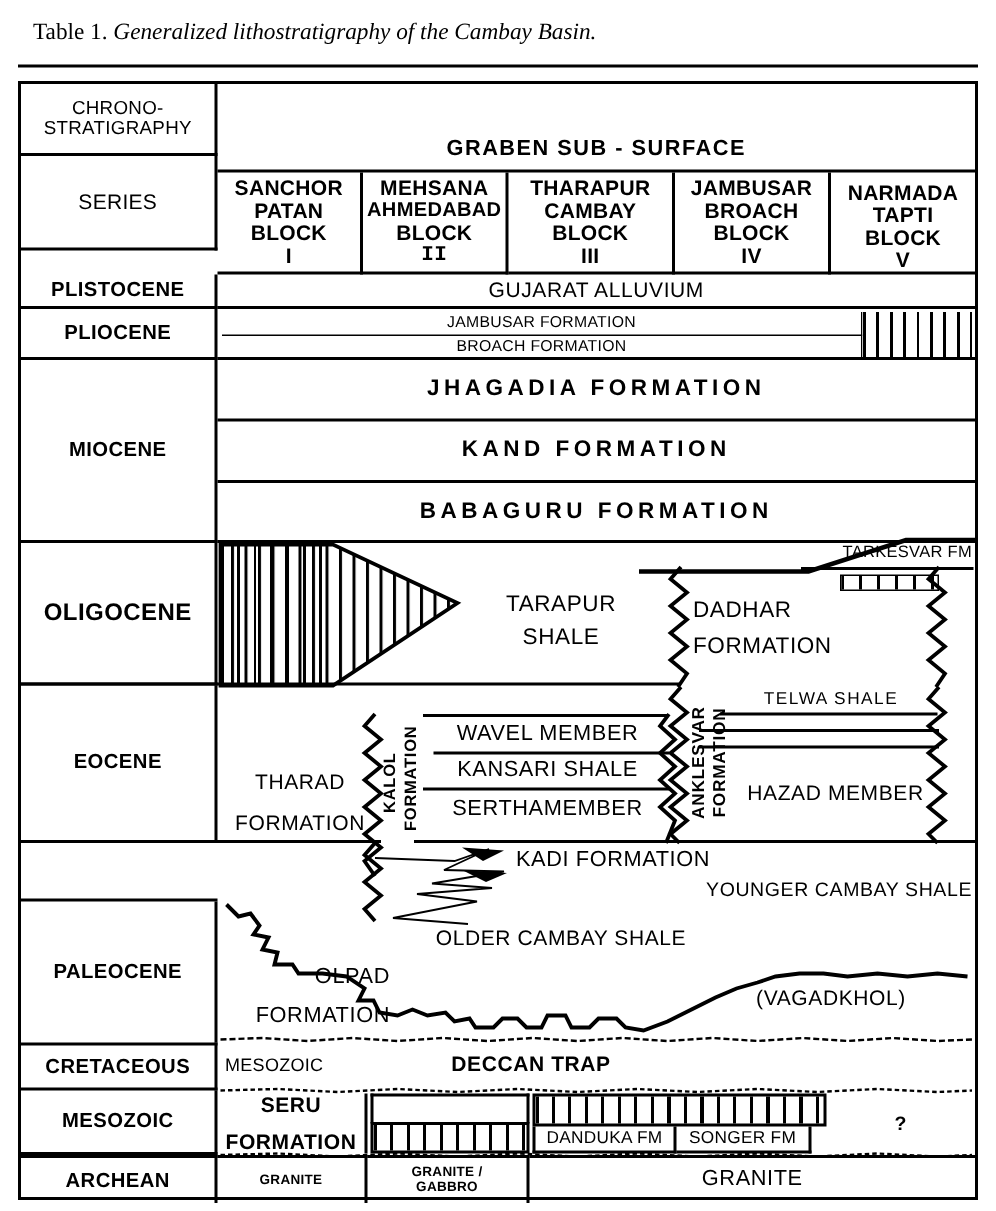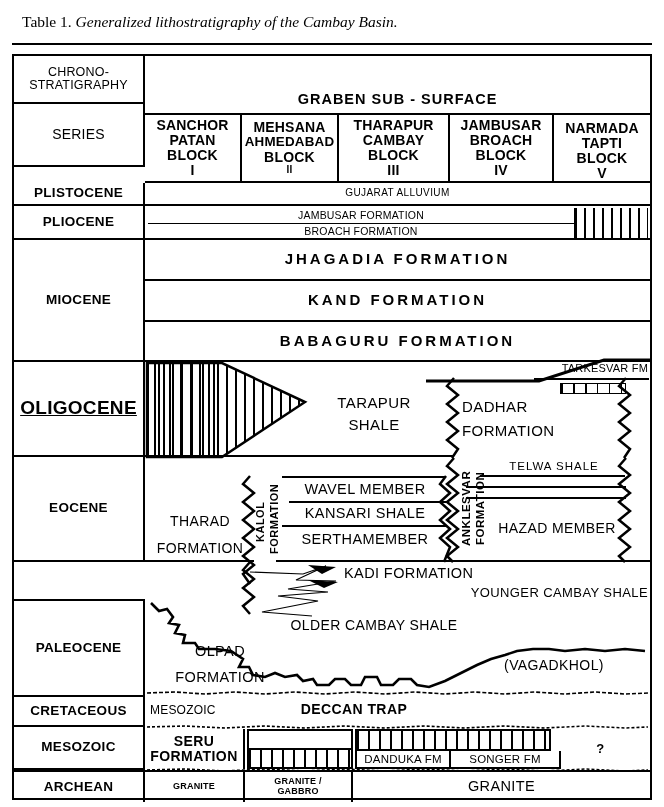--- a/index.html
+++ b/index.html
@@ -80,21 +80,21 @@
   <div class="cell br bb" style="left:131px;top:59px;width:97px;height:68px;flex-direction:column;">
     <span class="hdr" style="font-size:14px;">SANCHOR</span>
     <span class="hdr" style="font-size:14px;">PATAN</span>
     <span class="hdr" style="font-size:14px;">BLOCK</span>
     <span class="hdr" style="font-size:14px;">I</span>
   </div>
   <div class="cell br bb" style="left:228px;top:59px;width:97px;height:68px;flex-direction:column;">
     <span class="hdr" style="font-size:14px;">MEHSANA</span>
     <span class="hdr" style="font-size:13.4px;">AHMEDABAD</span>
     <span class="hdr" style="font-size:14px;">BLOCK</span>
-    <span class="hdr" style="font-size:10px;">II</span>
+    <span class="hdr" style="font-size:14px;font-family:Liberation Mono, monospace;">II</span>
   </div>
   <div class="cell br bb" style="left:325px;top:59px;width:111px;height:68px;flex-direction:column;">
     <span class="hdr" style="font-size:14px;">THARAPUR</span>
     <span class="hdr" style="font-size:14px;">CAMBAY</span>
     <span class="hdr" style="font-size:14px;">BLOCK</span>
     <span class="hdr" style="font-size:14px;">III</span>
   </div>
   <div class="cell br bb" style="left:436px;top:59px;width:104px;height:68px;flex-direction:column;">
     <span class="hdr" style="font-size:14px;">JAMBUSAR</span>
     <span class="hdr" style="font-size:14px;">BROACH</span>
@@ -105,21 +105,21 @@
     <span class="hdr" style="font-size:14px;">NARMADA</span>
     <span class="hdr" style="font-size:14px;">TAPTI</span>
     <span class="hdr" style="font-size:14px;">BLOCK</span>
     <span class="hdr" style="font-size:14px;">V</span>
   </div>
 
   <div class="cell br bb" style="left:0;top:127px;width:131px;height:23px;">
     <span class="lbl-b" style="font-size:13.5px;">PLISTOCENE</span>
   </div>
   <div class="cell bb" style="left:131px;top:127px;width:505px;height:23px;">
-    <span class="reg" style="font-size:10px;">GUJARAT   ALLUVIUM</span>
+    <span class="reg" style="font-size:14px;">GUJARAT   ALLUVIUM</span>
   </div>
 
   <div class="cell br bb" style="left:0;top:150px;width:131px;height:34px;">
     <span class="lbl-b" style="font-size:13.5px;">PLIOCENE</span>
   </div>
 
   <div class="cell bb br thin" style="left:134px;top:152px;width:427px;height:16px;border-bottom:1px solid #000;border-right:1px solid #000;text-align:center;">
     <span class="sm">JAMBUSAR   FORMATION</span>
   </div>
 
@@ -137,21 +137,21 @@
     <span class="spaced">JHAGADIA  FORMATION</span>
   </div>
   <div class="cell bb" style="left:131px;top:225px;width:505px;height:41px;">
     <span class="spaced">KAND    FORMATION</span>
   </div>
   <div class="cell bb" style="left:131px;top:266px;width:505px;height:40px;">
     <span class="spaced">BABAGURU  FORMATION</span>
   </div>
 
   <div class="cell br bb" style="left:0;top:306px;width:131px;height:95px;">
-    <span class="lbl-b" style="font-size:19px;text-decoration:underline;">OLIGOCENE</span>
+    <span class="lbl-b" style="font-size:16px;">OLIGOCENE</span>
   </div>
 
   <div class="hatch" style="position:absolute;left:133px;top:307px;width:75px;height:93px;"></div>
 
   <svg style="left:131px;top:306px;" width="180" height="96" viewBox="0 0 180 96">
     <defs>
       <clipPath id="wedgeclip">
         <polygon points="2,1 77,1 160,40 77,95 2,95"></polygon>
       </clipPath>
       <pattern id="vhatch" width="9" height="96" patternUnits="userSpaceOnUse">
@@ -269,21 +269,21 @@
   <div class="cell br" style="left:0;top:545px;width:131px;height:94px;">
     <span class="lbl-b" style="font-size:13.5px;">PALEOCENE</span>
   </div>
 
   <svg style="left:131px;top:545px;" width="505" height="96" viewBox="0 0 505 96">
     <polyline class="ln" stroke-width="2.6" points="6,2 14,10 22,8 28,16 24,22 34,24 30,32 40,34 38,42 50,42 54,48 70,48 86,50 98,58 94,66 104,66 108,74 120,76 130,72 140,76 152,74 158,80 168,78 172,84 184,84 190,78 200,78 206,84 216,84 220,76 232,76 236,84 248,84 254,78 266,78 272,84 284,86 300,80 316,72 332,64 346,58 360,54 372,50 388,48 404,48 420,50 440,48 460,50 480,48 500,50"></polyline>
   </svg>
   <div class="cell" style="left:240px;top:560px;width:240px;height:20px;">
     <span class="reg" style="font-size:14px;">OLDER  CAMBAY SHALE</span>
   </div>
-  <div class="cell" style="left:151px;top:585px;width:110px;height:48px;flex-direction:column;align-items:center;">
+  <div class="cell" style="left:136px;top:585px;width:110px;height:48px;flex-direction:column;align-items:flex-end;">
     <span class="reg" style="font-size:14.5px;">OLPAD</span>
     <span class="reg" style="font-size:14.5px;margin-top:10px;">FORMATION</span>
   </div>
   <div class="cell" style="left:460px;top:600px;width:160px;height:20px;">
     <span class="reg" style="font-size:14px;">(VAGADKHOL)</span>
   </div>
 
   <svg style="left:131px;top:632px;" width="505" height="10" viewBox="0 0 505 10">
     <polyline class="ln" stroke-width="1.6" stroke-dasharray="4 2" points="2,5 30,4 60,6 90,4 120,6 150,4 180,6 210,4 240,6 270,4 300,6 330,4 360,6 390,4 420,6 450,4 480,6 503,5"></polyline>
   </svg>
@@ -297,35 +297,35 @@
   <div class="cell" style="left:250px;top:643px;width:180px;height:22px;">
     <span class="reg" style="font-size:14px;font-weight:bold;">DECCAN    TRAP</span>
   </div>
   <svg style="left:131px;top:667px;" width="505" height="8" viewBox="0 0 505 8">
     <polyline class="ln" stroke-width="1.6" stroke-dasharray="3 2" points="2,4 40,3 80,5 120,3 160,5 200,3 240,5 280,3 320,5 360,3 400,5 440,3 480,5 503,4"></polyline>
   </svg>
 
   <div class="cell br bb" style="left:0;top:671px;width:131px;height:43px;">
     <span class="lbl-b" style="font-size:13.5px;">MESOZOIC</span>
   </div>
-  <div class="cell br" style="left:131px;top:673px;width:100px;height:40px;flex-direction:column;border-right:2px solid #000;">
+  <div class="cell br" style="left:131px;top:673px;width:100px;height:40px;flex-direction:column;border-right:2px solid #000;justify-content:space-between;">
     <span class="reg-b" style="font-size:14px;">SERU</span>
     <span class="reg-b" style="font-size:14px;">FORMATION</span>
   </div>
 
   <div style="position:absolute;left:233px;top:692px;width:106px;height:21px;border:2px solid #000;border-top:2px solid #000;box-sizing:border-box;
               background-image:repeating-linear-gradient(to right,#000 0,#000 2px,#fff 2px,#fff 11px);"></div>
   <div style="position:absolute;left:233px;top:673px;width:106px;height:20px;border:2px solid #000;border-bottom:none;box-sizing:border-box;"></div>
 
   <div style="position:absolute;left:341px;top:673px;width:196px;height:22px;border:2px solid #000;box-sizing:border-box;
               background-image:repeating-linear-gradient(to right,#000 0,#000 2px,#fff 2px,#fff 11px);"></div>
   <div class="cell br" style="left:341px;top:695px;width:96px;height:18px;border:2px solid #000;border-top:none;">
     <span class="sm" style="font-size:11.5px;">DANDUKA FM</span>
   </div>
-  <div class="cell" style="left:437px;top:695px;width:110px;height:18px;border:2px solid #000;border-top:none;border-left:none;">
+  <div class="cell" style="left:437px;top:695px;width:90px;height:18px;border:2px solid #000;border-top:none;border-left:none;">
     <span class="sm" style="font-size:11.5px;">SONGER FM</span>
   </div>
   <div class="cell" style="left:537px;top:673px;width:99px;height:40px;">
     <span class="reg-b" style="font-size:13px;">?</span>
   </div>
   <svg style="left:131px;top:710px;" width="505" height="8" viewBox="0 0 505 8">
     <polyline class="ln" stroke-width="1.6" stroke-dasharray="3 2" points="2,4 40,3 80,5 120,3 160,5 200,3 240,5 280,3 320,5 360,3 400,5 440,3 480,5 503,4"></polyline>
   </svg>
 
   <div class="cell br bt" style="left:0;top:714px;width:131px;height:32px;">

